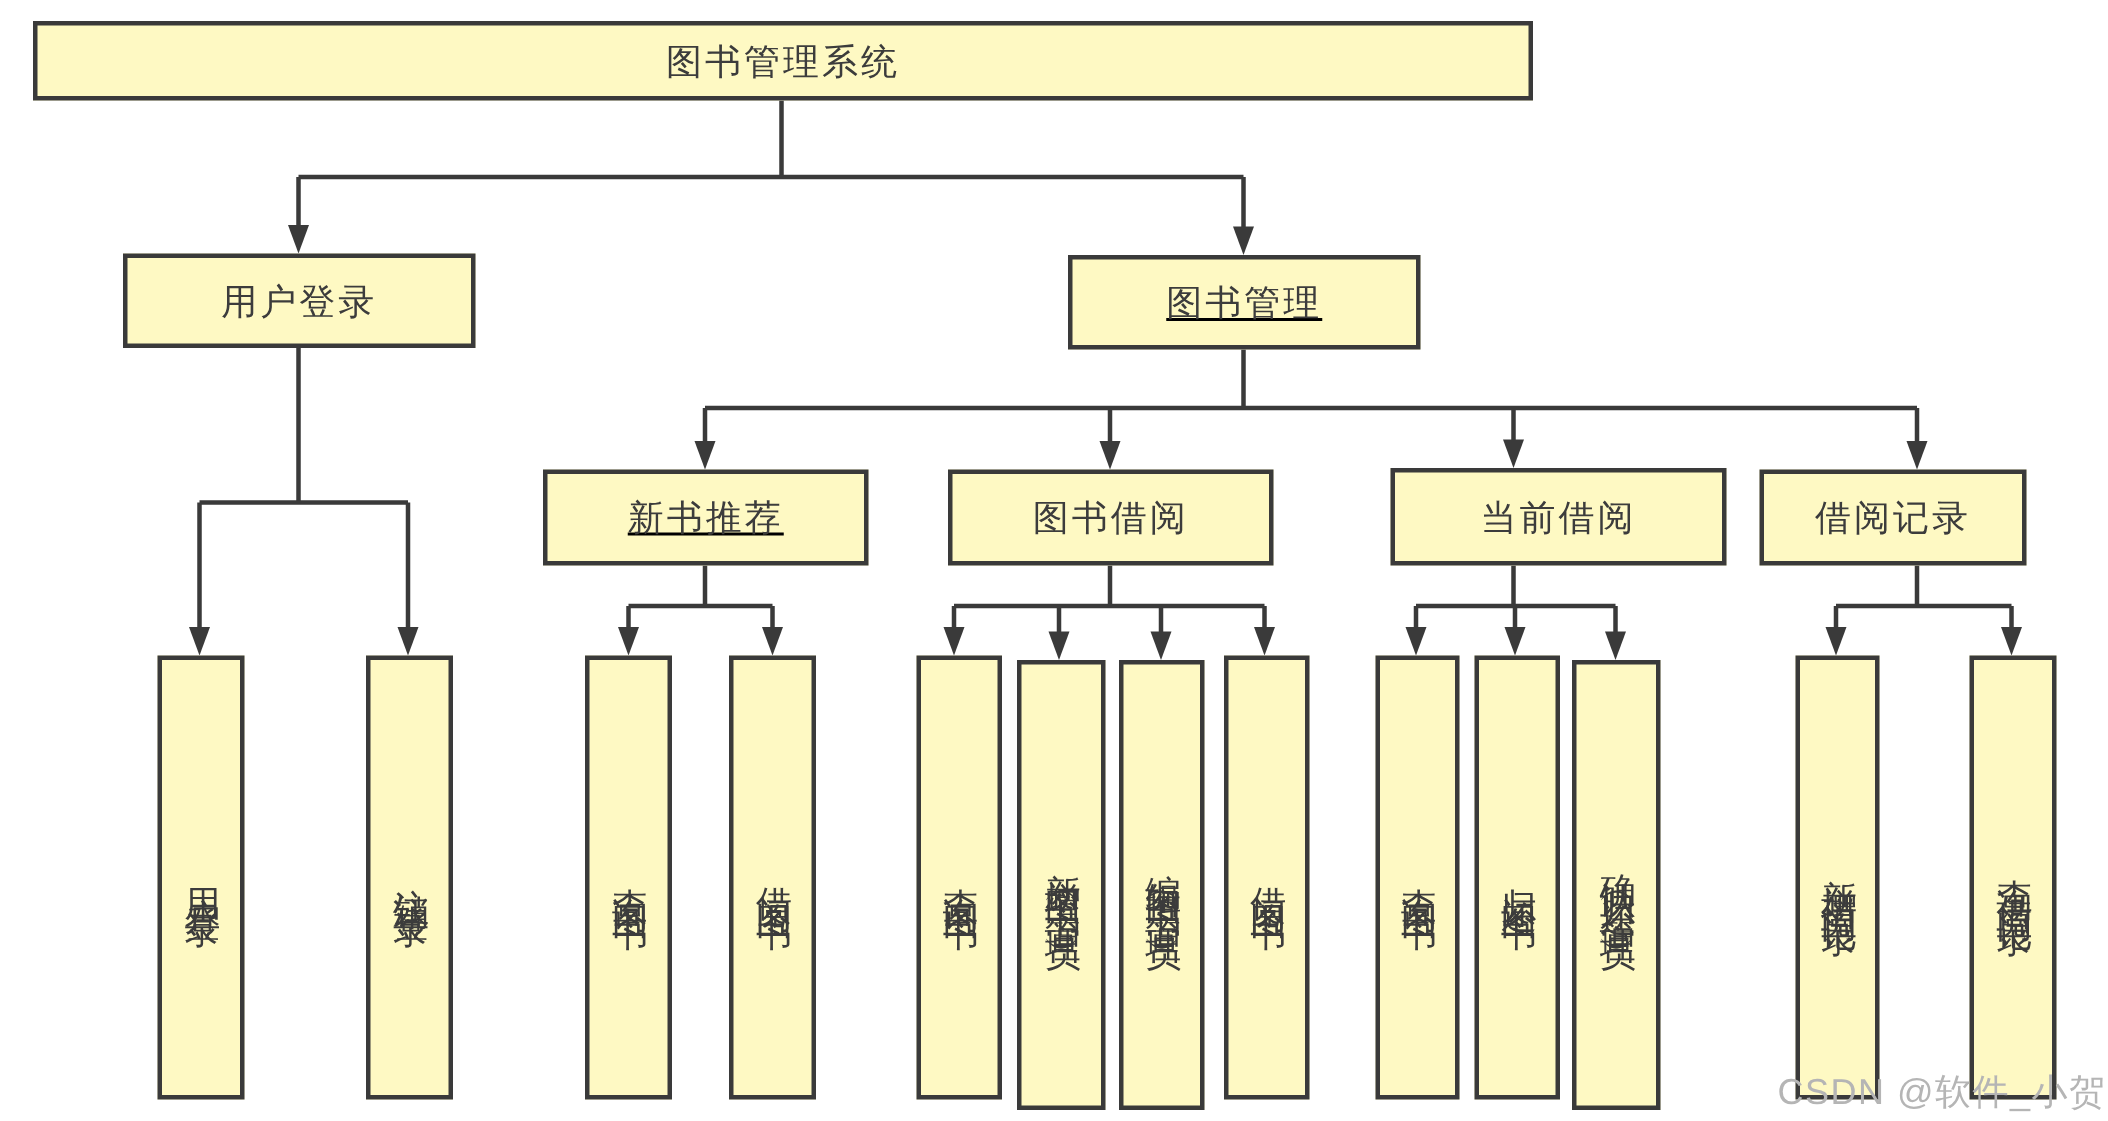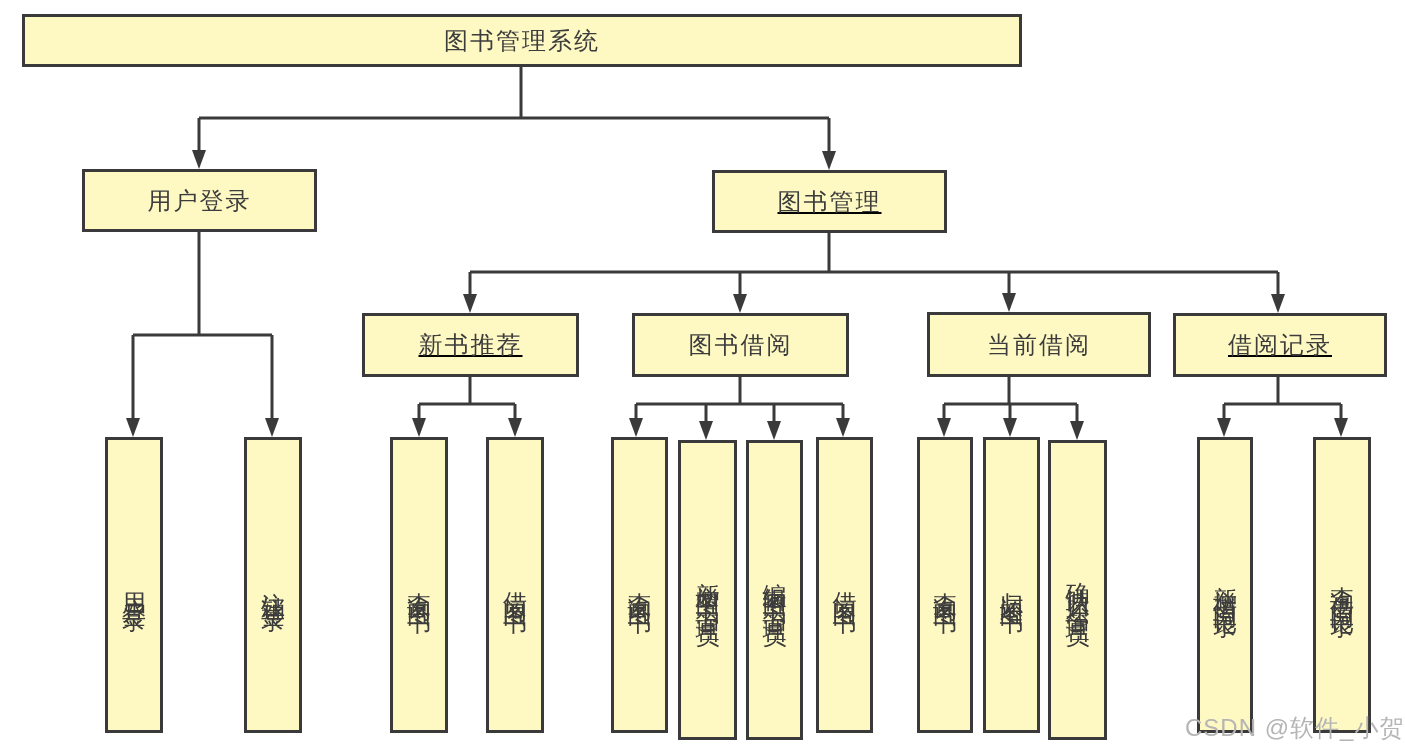--- a/index.html
+++ b/index.html
@@ -107,21 +107,21 @@
 
   <div class="box" style="left:362px; top:313px; width:217px; height:64px;text-decoration:underline;">
     <span class="hlabel">新书推荐</span>
   </div>
   <div class="box" style="left:632px; top:313px; width:217px; height:64px;justify-content:center;">
     <span class="hlabel">图书借阅</span>
   </div>
   <div class="box" style="left:903px; top:312px; width:224px; height:65px;margin-left:24px;">
     <span class="hlabel">当前借阅</span>
   </div>
-  <div class="box" style="left:1173px; top:313px; width:214px; height:64px;text-decoration:underline;">
+  <div class="box" style="left:1173px; top:313px; width:178px; height:64px;">
     <span class="hlabel">借阅记录</span>
   </div>
 
   <div class="box vbox" style="left:105px; top:437px; width:58px; height:296px;">
     <span class="vlabel">用户登录</span>
   </div>
   <div class="box vbox" style="left:244px; top:437px; width:58px; height:296px;">
     <span class="vlabel">注销登录</span>
   </div>
 

